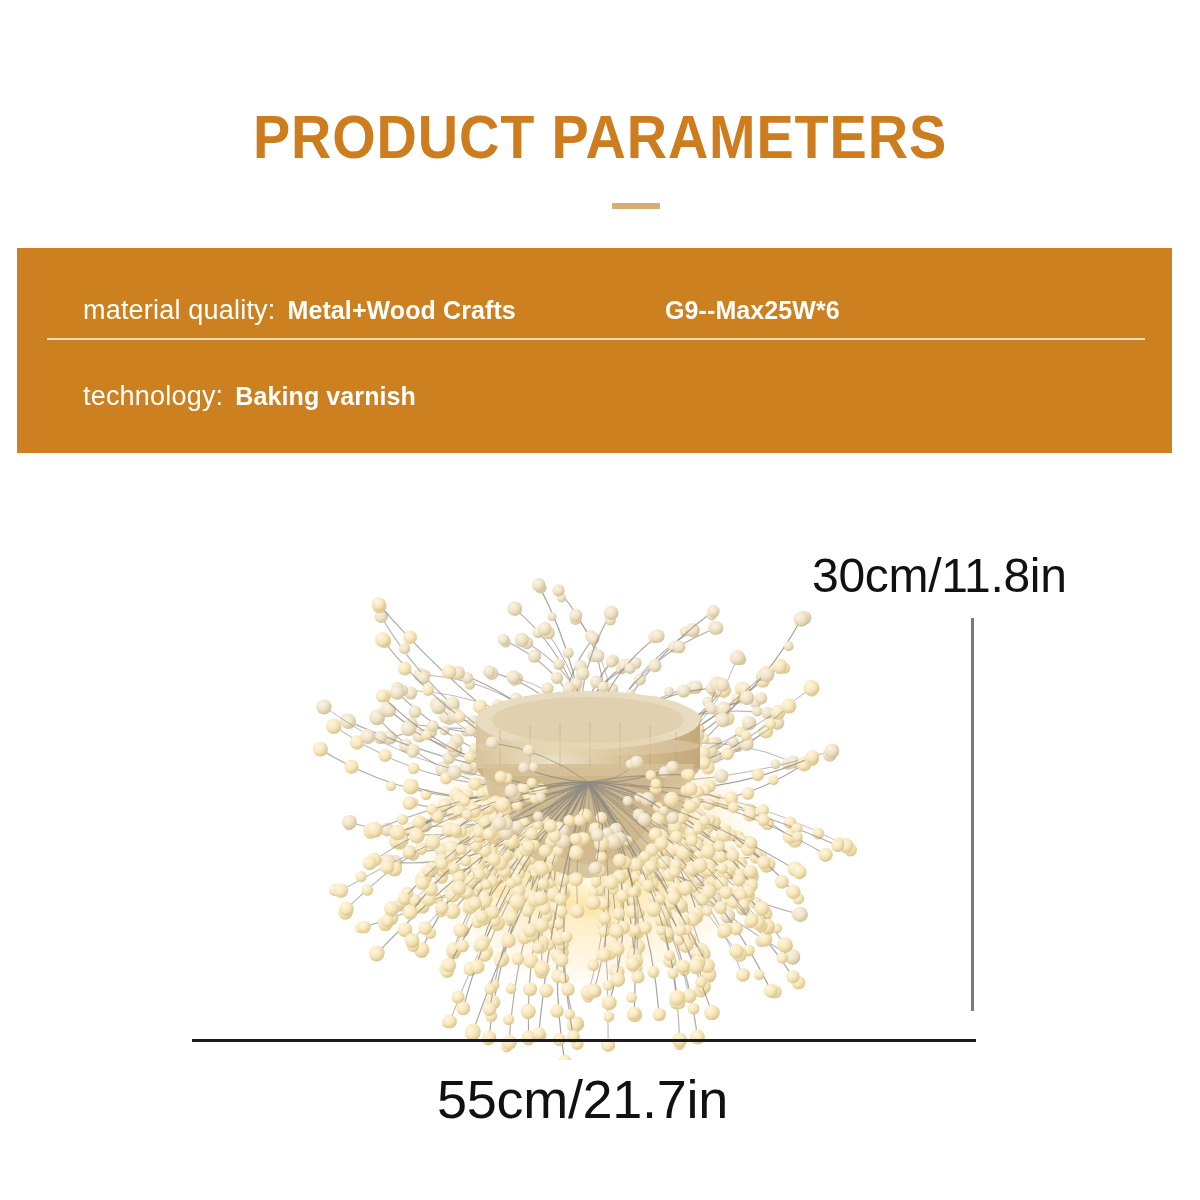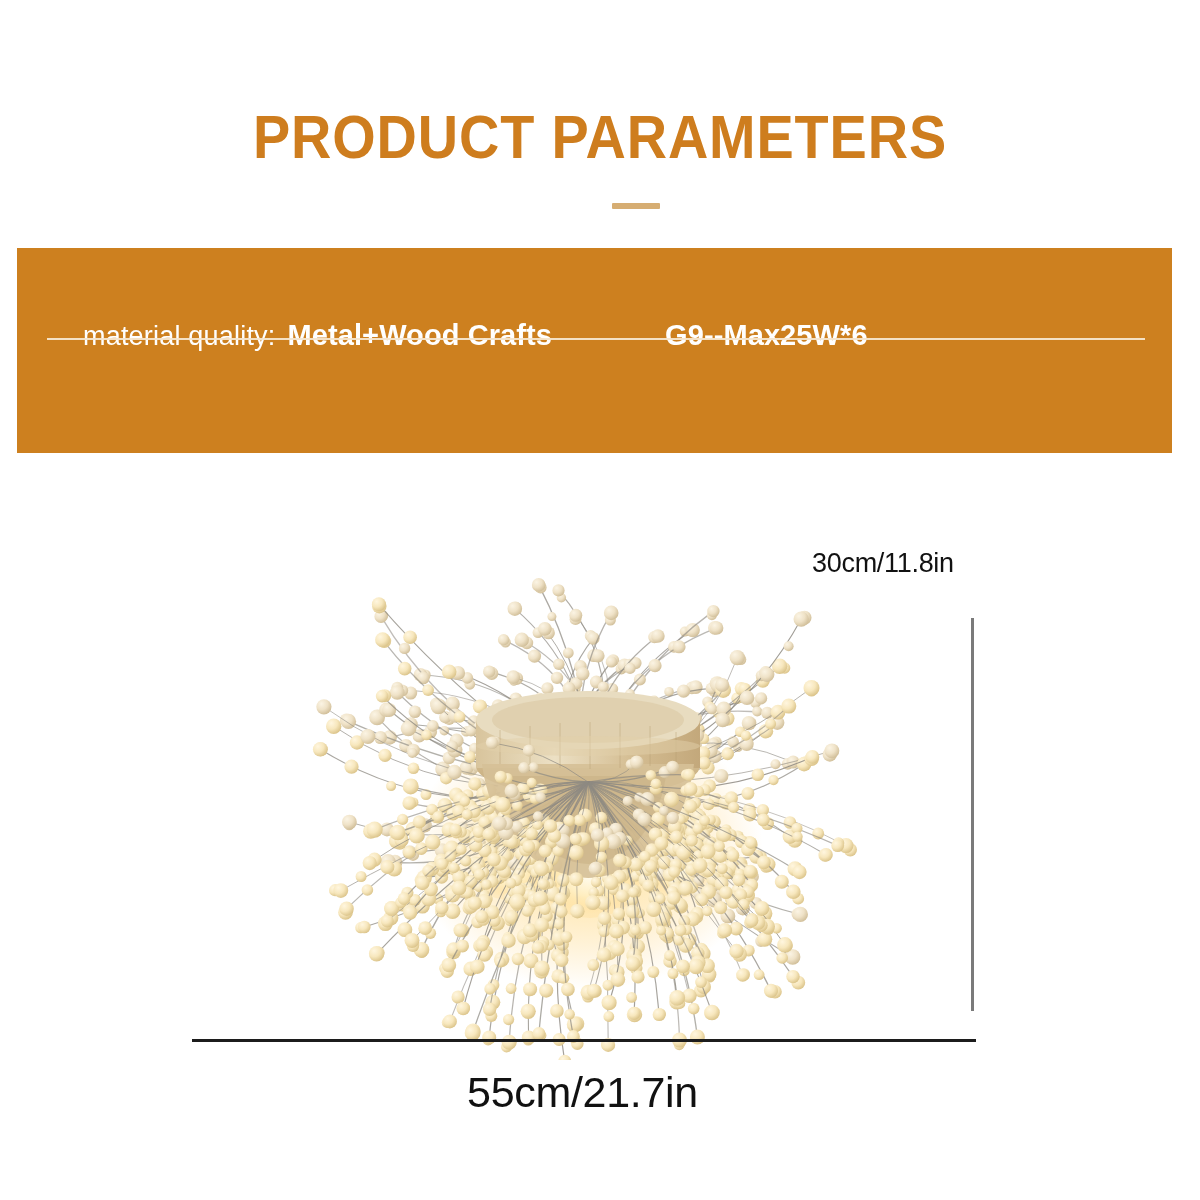--- a/index.html
+++ b/index.html
@@ -42,41 +42,41 @@
     background:#cd801f;
     box-sizing:border-box;
   }
   .spec-row{
     position:absolute;
     left:0; width:100%;
     height:84px;
     display:flex;
     align-items:center;
   }
-  .spec-row.row-1{ top:20px;align-items:flex-end; }
+  .spec-row.row-1{ top:20px; }
   .spec-row.row-2{ top:106px; }
 
   .spec-cell{
     display:flex;
     align-items:baseline;
     box-sizing:border-box;
   }
   .spec-cell.col-left{ width:628px; padding-left:66px; }
   .spec-cell.col-right{ width:520px; padding-left:8px; }
 
   .spec-label{
     color:#ffffff;
     font-size:27px;
     font-weight:400;
     white-space:nowrap;
     letter-spacing:0.2px;
   }
   .spec-value{
     color:#ffffff;
-    font-size:29px;
+    font-size:25px;
     font-weight:bold;
     white-space:nowrap;
     margin-left:12px;
     letter-spacing:0.1px;
   }
 
   #spec-divider{
     position:absolute;
     left:30px; top:90px;
     width:1098px; height:2px;
@@ -101,32 +101,32 @@
   }
   #dim-width-line{
     position:absolute;
     left:192px; top:1039px;
     width:784px; height:3px;
     background:#1c1c1c;
   }
   #dim-height-label{
     position:absolute;
     left:812px; top:548px;
-    font-size:27px;
+    font-size:48px;
     font-weight:400;
     color:#111111;
     white-space:nowrap;
     letter-spacing:-0.3px;
   }
   #dim-width-label{
     position:absolute;
     left:0; top:1068px;
     width:1165px;
     text-align:center;
-    font-size:43px;
+    font-size:54px;
     font-weight:400;
     color:#111111;
     white-space:nowrap;
     letter-spacing:-0.3px;
   }
 </style>
 </head>
 <body>
 
 <div id="page-title">PRODUCT PARAMETERS</div>
@@ -141,20 +141,24 @@
       <span class="spec-value">Metal+Wood Crafts</span>
     </div>
     <div class="spec-cell col-right">
       <span class="spec-value">G9--Max25W*6</span>
     </div>
   </div>
 
   <div id="spec-divider"></div>
 
   <div class="spec-row row-2">
+    <div class="spec-cell col-left">
+      <span class="spec-label">technology:</span>
+      <span class="spec-value">Baking varnish</span>
+    </div>
   </div>
 
 </div>
 
 <div id="product-photo">
   <svg id="chandelier-svg" viewBox="0 0 800 540" xmlns="http://www.w3.org/2000/svg">
     <defs>
       <radialGradient id="glowGrad" cx="50%" cy="50%" r="50%">
         <stop offset="0%" stop-color="#ffe9ad" stop-opacity="0.95"></stop>
         <stop offset="45%" stop-color="#ffdc8d" stop-opacity="0.55"></stop>

